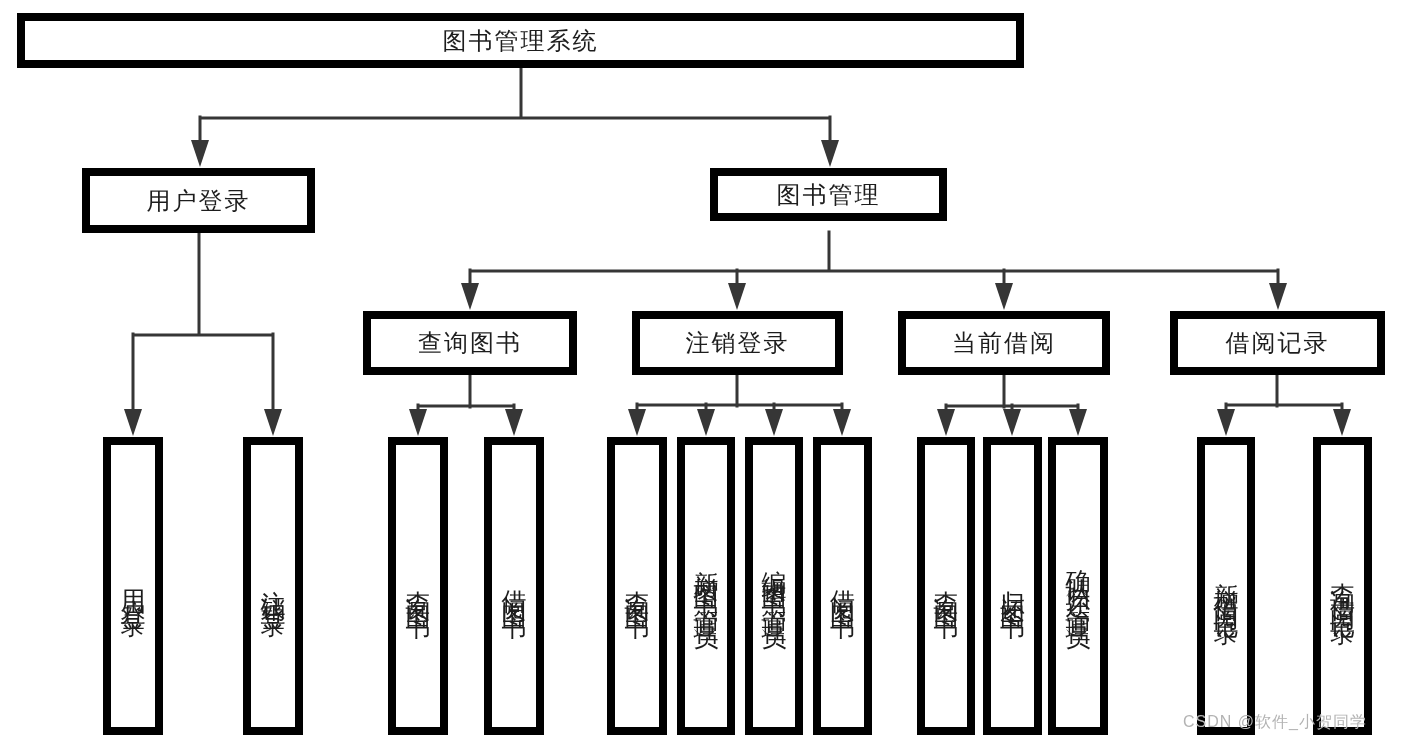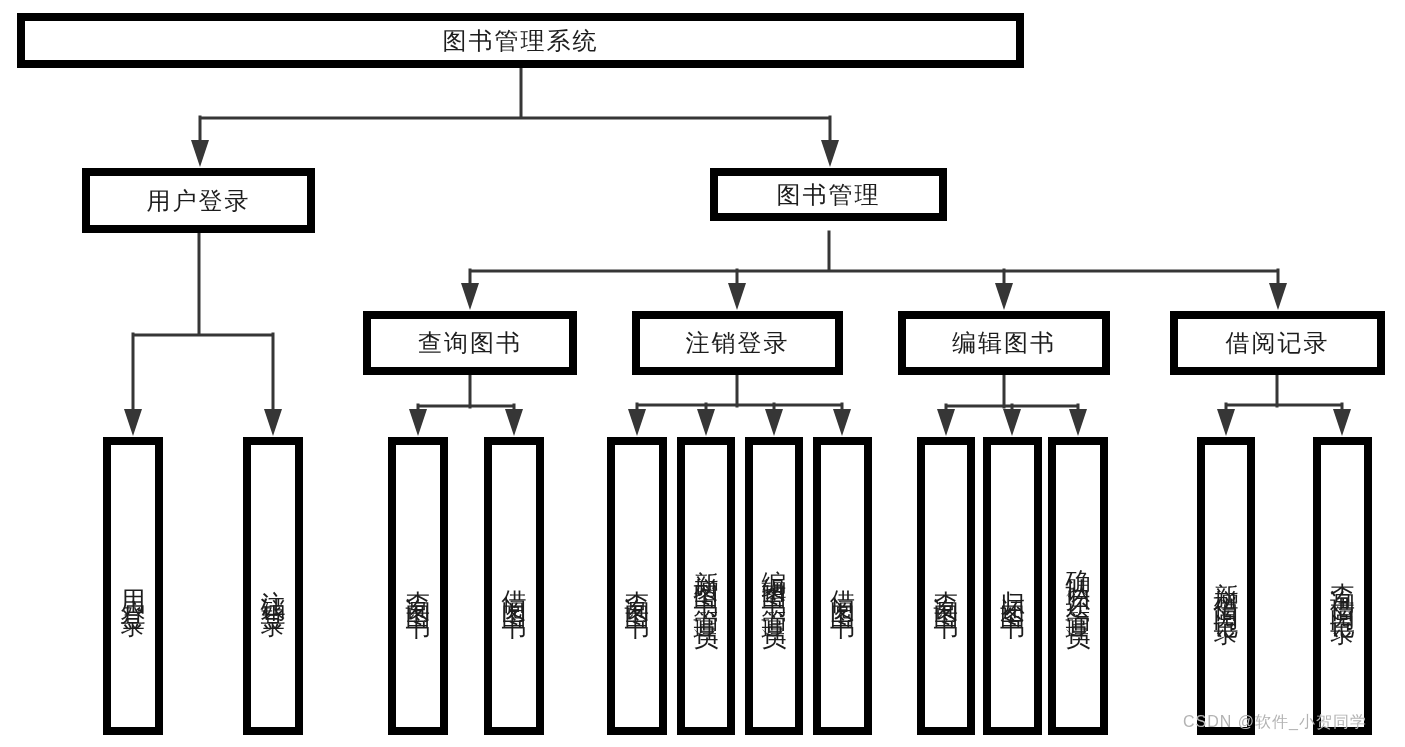--- a/index.html
+++ b/index.html
@@ -100,21 +100,21 @@
     <span>图书管理</span>
   </div>
 
   <div class="box h" style="left:363px; top:311px; width:214px; height:64px">
     <span>查询图书</span>
   </div>
   <div class="box h" style="left:632px; top:311px; width:211px; height:64px">
     <span>注销登录</span>
   </div>
   <div class="box h" style="left:898px; top:311px; width:212px; height:64px">
-    <span>编辑图书</span>
+    <span>当前借阅</span>
   </div>
   <div class="box h" style="left:1170px; top:311px; width:215px; height:64px">
     <span>借阅记录</span>
   </div>
 
   <div class="box v" style="left:103px; width:60px">
     <span>用户登录</span>
   </div>
   <div class="box v" style="left:243px; width:60px">
     <span>注销登录</span>

